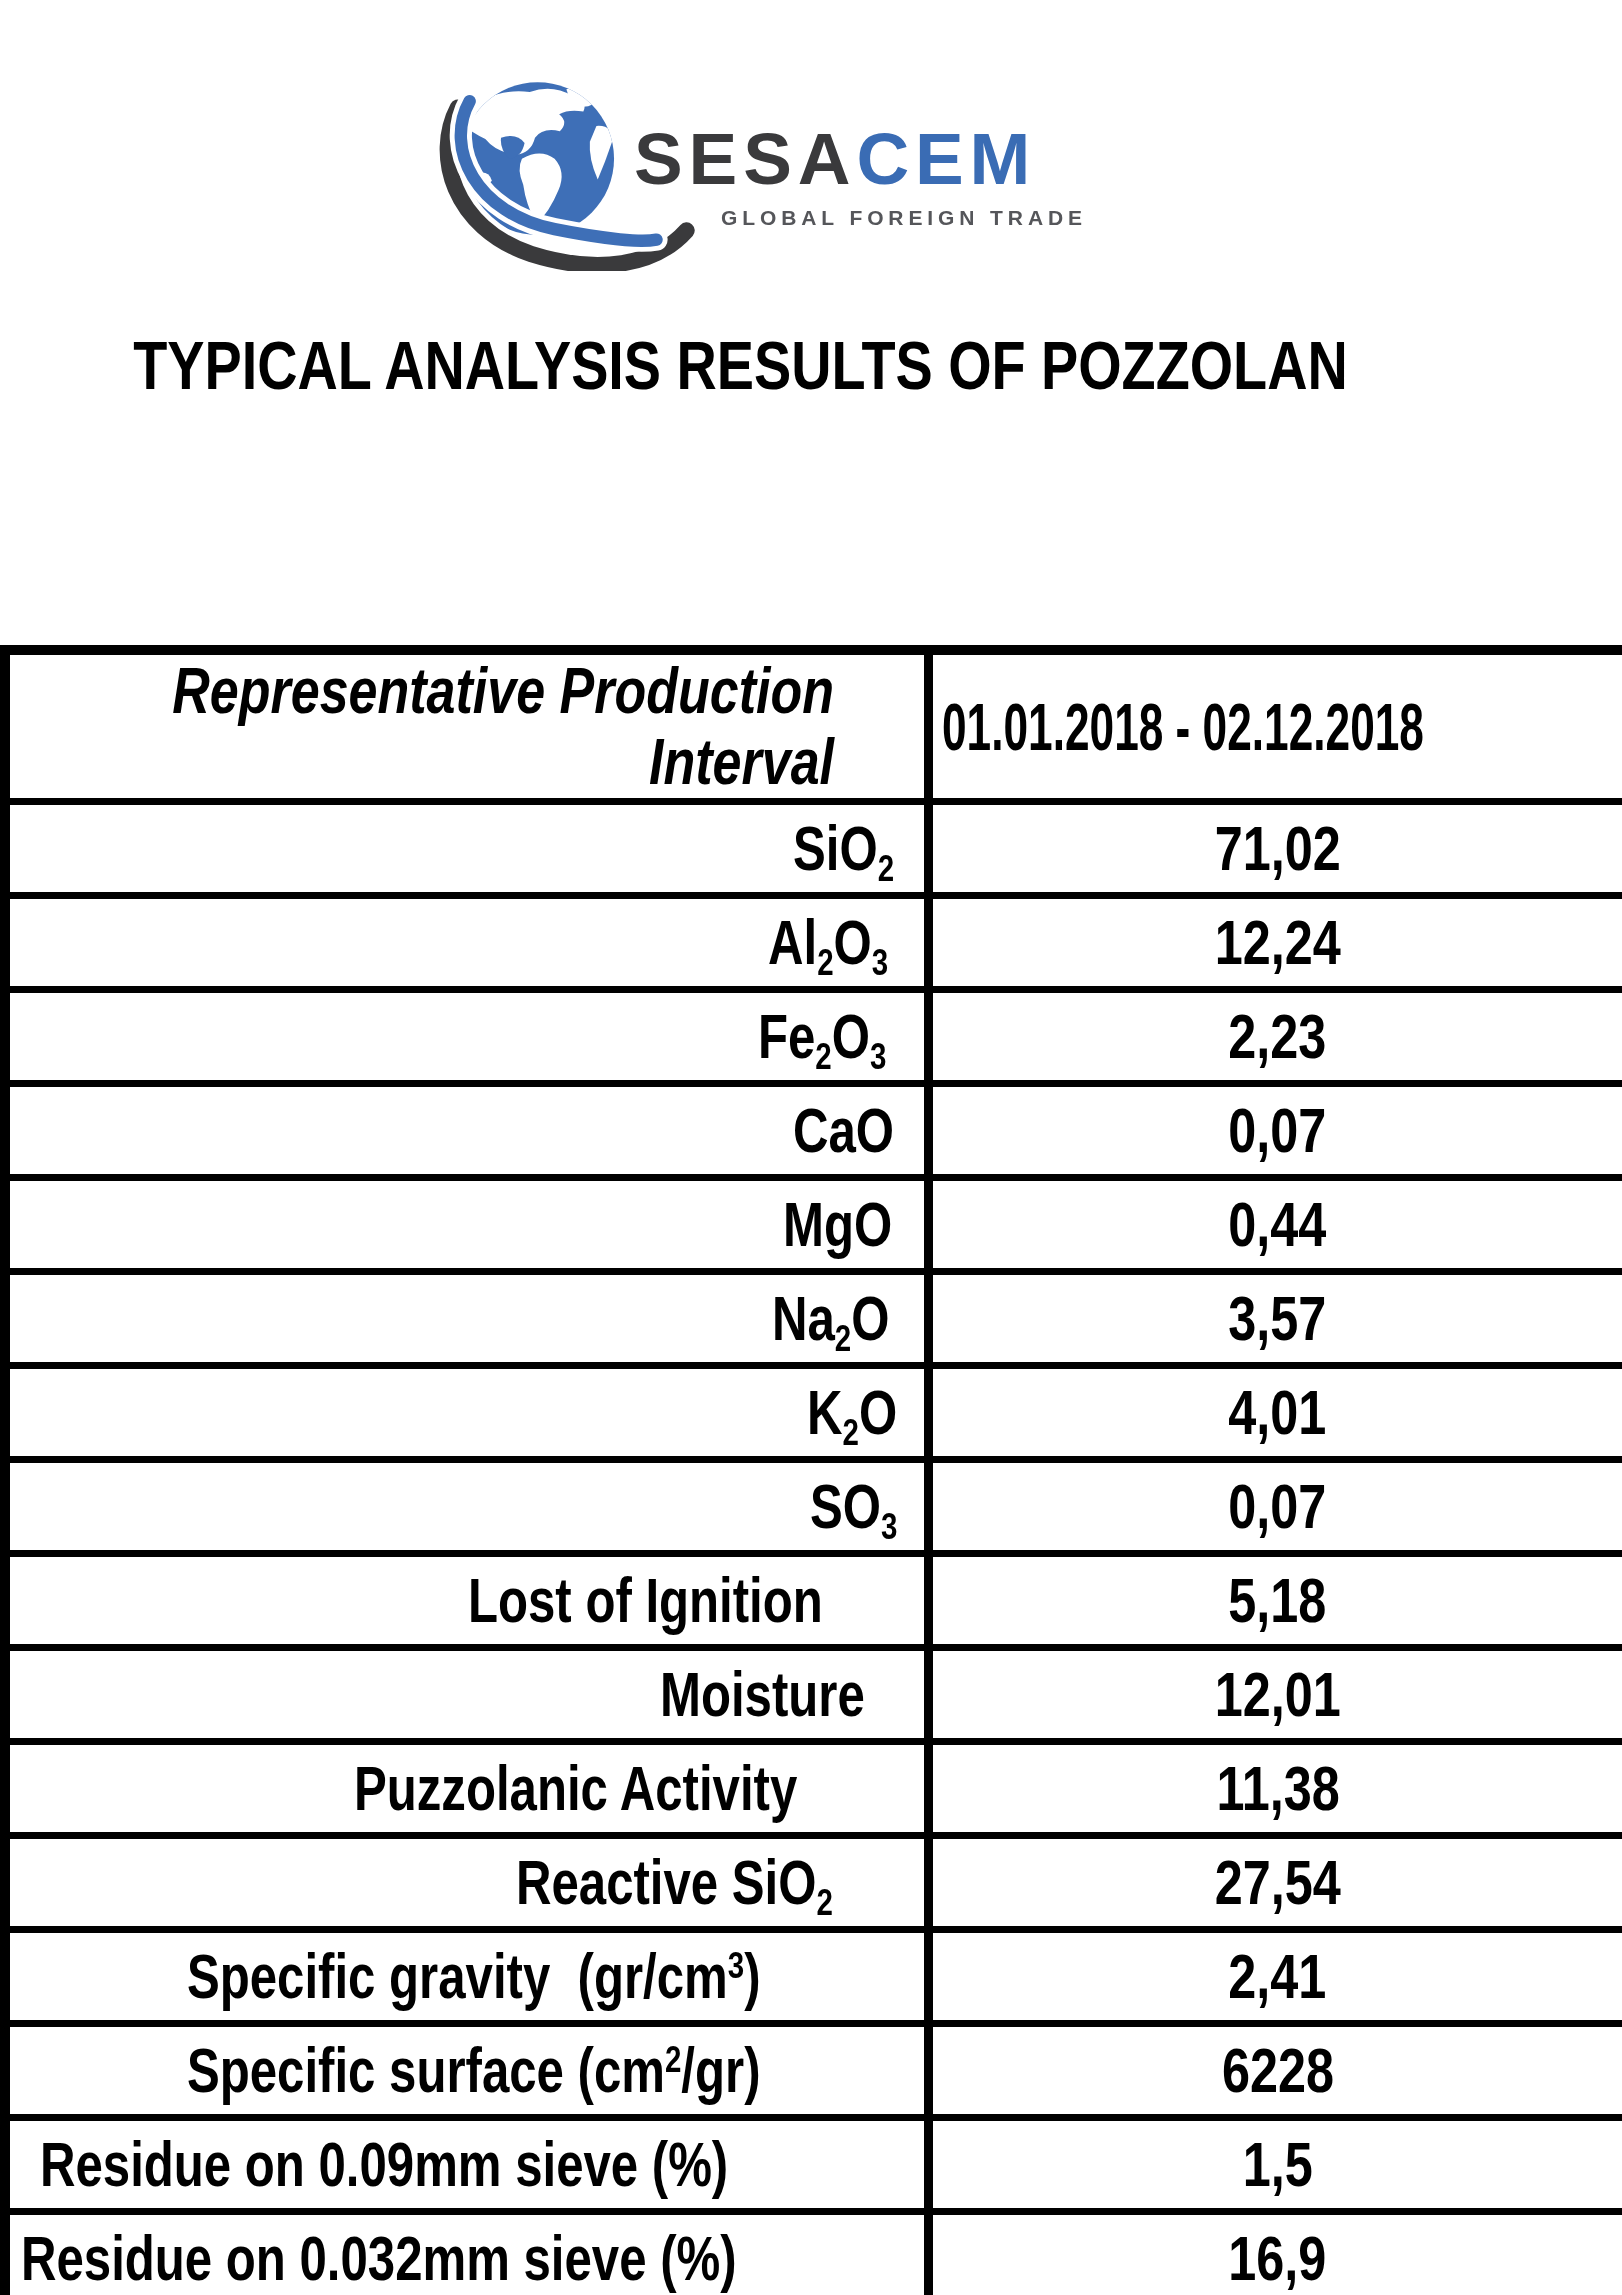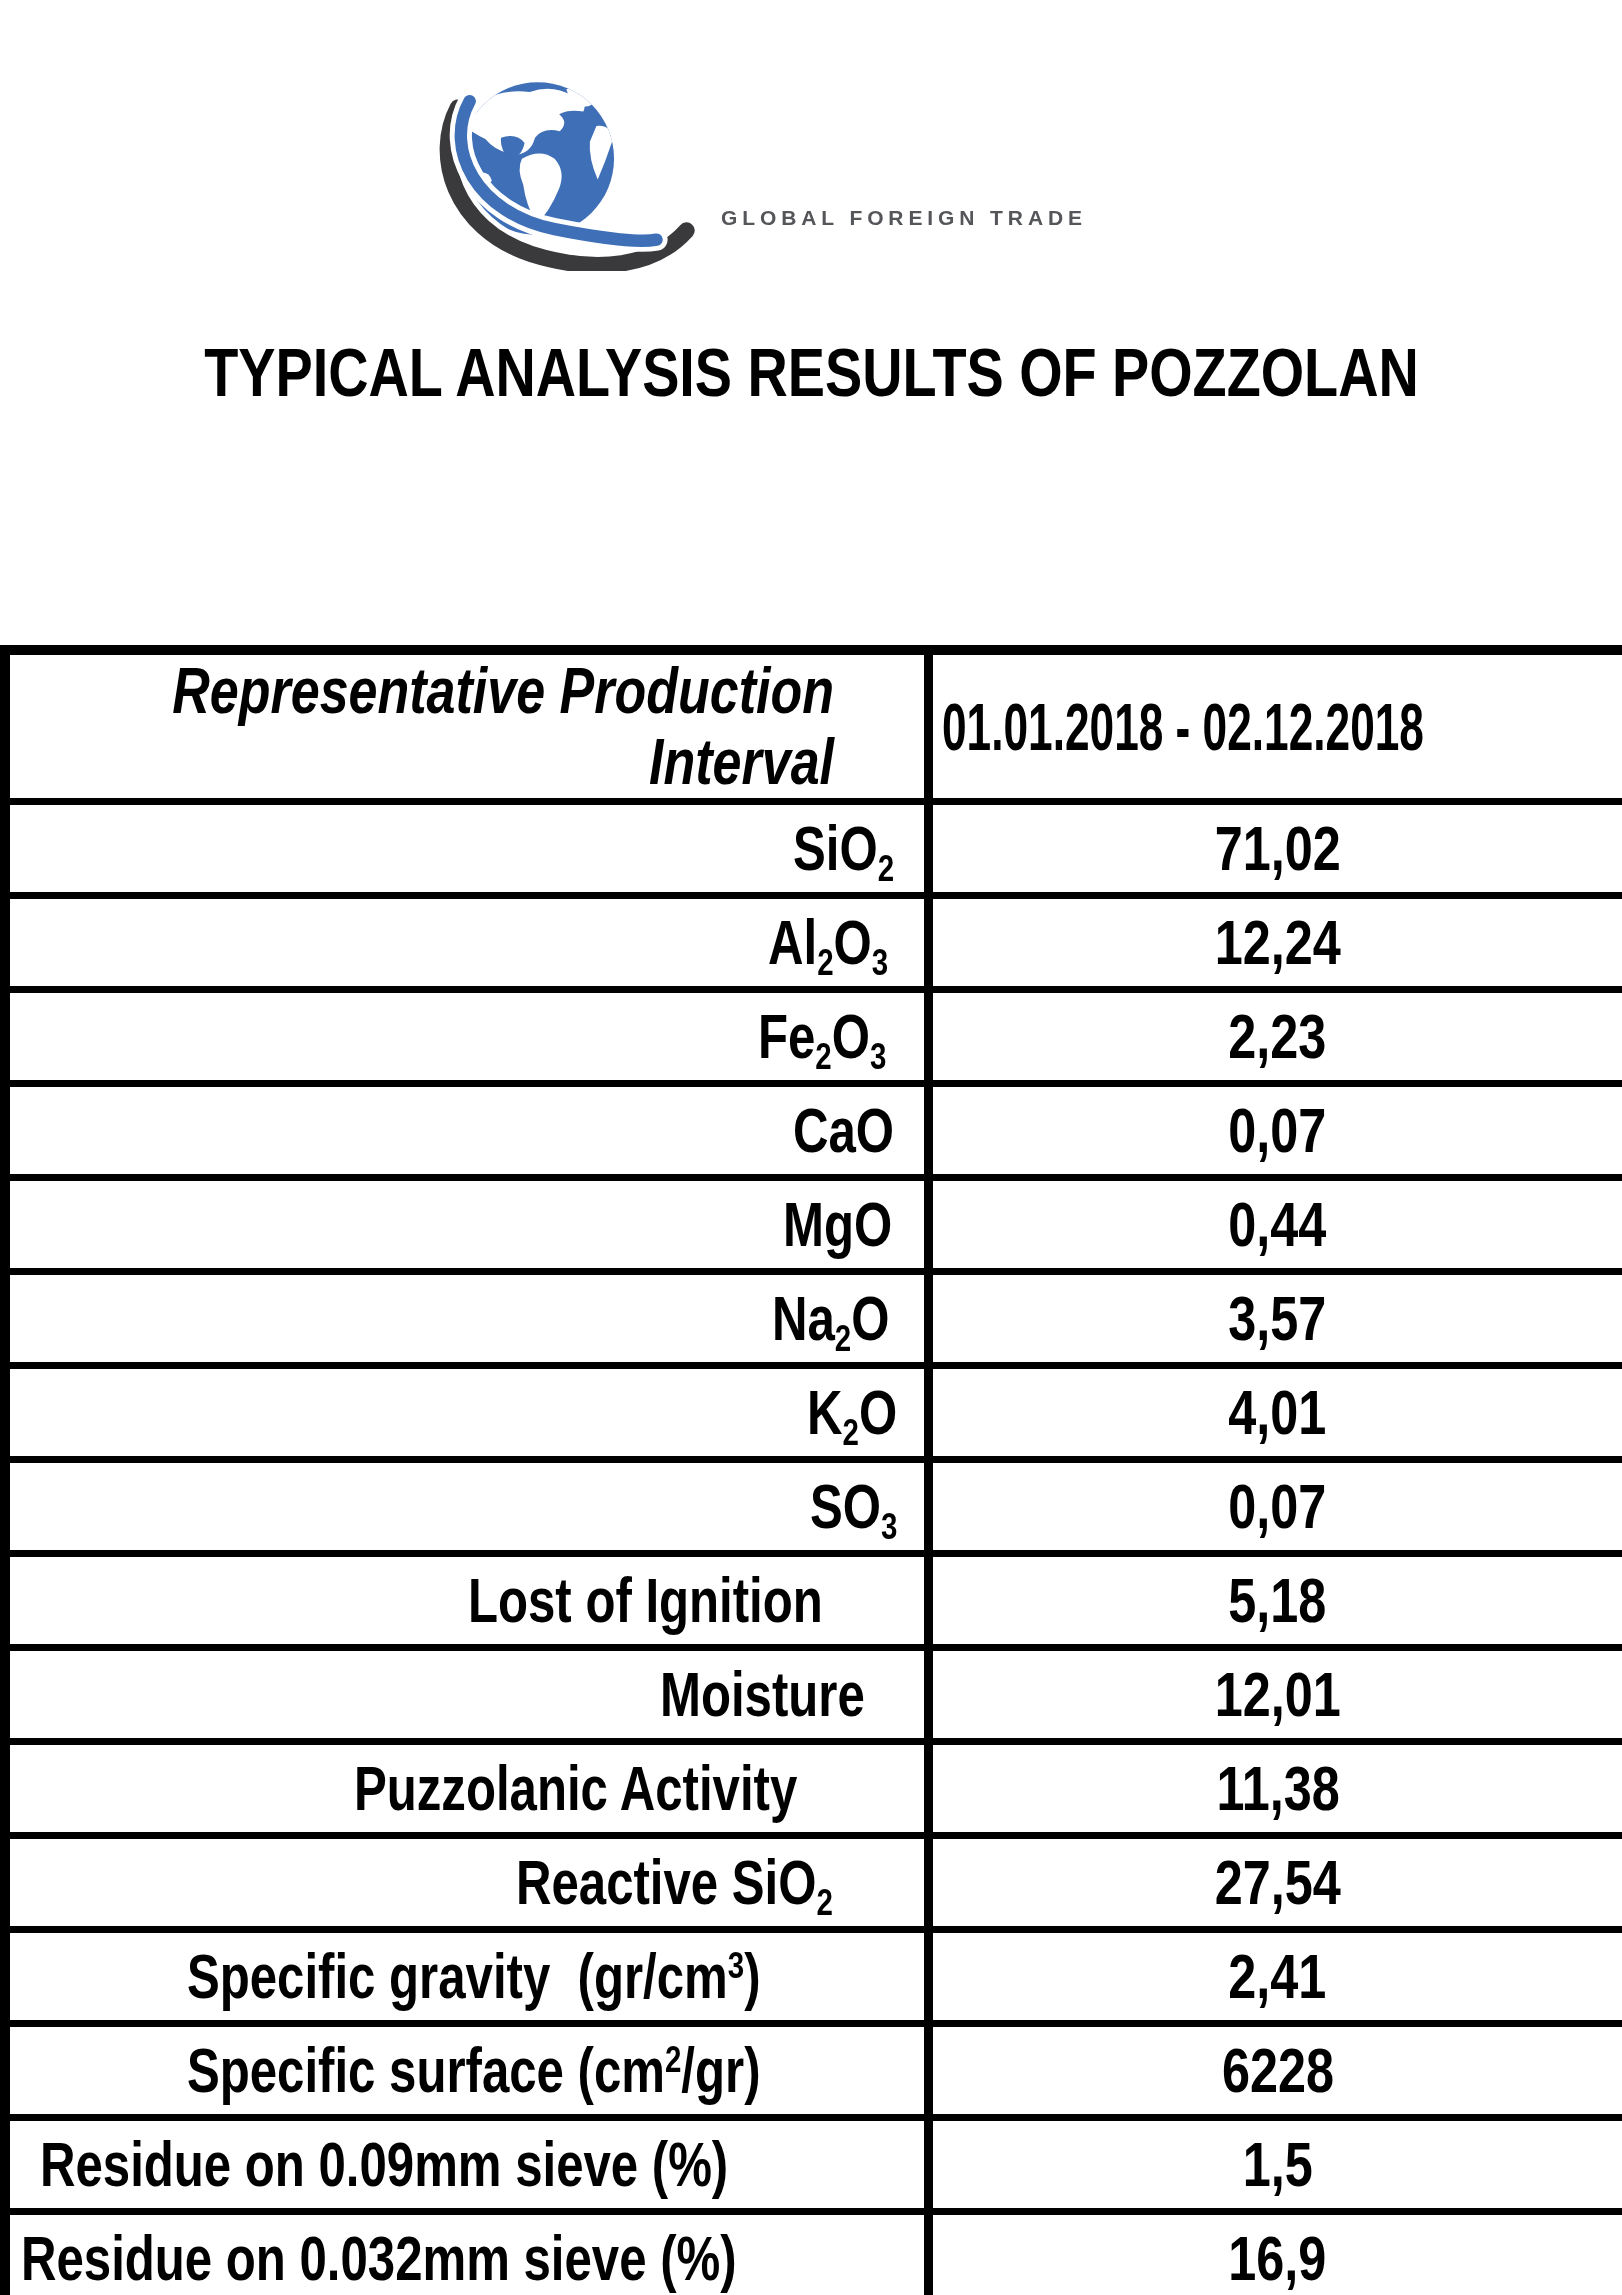--- a/index.html
+++ b/index.html
@@ -17,22 +17,22 @@
     position:absolute;left:196px;top:47px;
     font-size:73px;font-weight:700;letter-spacing:5.9px;line-height:1;white-space:nowrap;
   }
   .tagline{
     position:absolute;left:283px;top:131px;
     font-size:21px;font-weight:700;letter-spacing:4.9px;white-space:nowrap;
   }
 
   
   .title{
-    position:absolute;left:0;right:0;top:331px;margin:7px;
-    text-align:center;font-size:68px;font-weight:700;line-height:1;
+    position:absolute;left:0;right:0;top:331px;margin:0;
+    text-align:left;font-size:68px;font-weight:700;line-height:1;
   }
 
   
   .cnd{display:inline-block;white-space:pre;}
   .t   {transform:scaleX(0.82);transform-origin:50% 50%;}
   .hdr {transform:scaleX(0.80);transform-origin:50% 50%;white-space:normal;max-width:890px;line-height:1.08;}
   .date{transform:scaleX(0.66);transform-origin:0 50%;font-size:67px;}
   .lbl {transform:scaleX(0.78);transform-origin:0 50%;font-size:63px;}
   .val {transform:scaleX(0.80);transform-origin:50% 50%;font-size:63px;}
 
@@ -80,20 +80,21 @@
         <path d="M242 78 Q268 76 266 102 Q256 132 244 160 Q230 128 232 102 Z"></path>
         <path d="M60 150 Q78 146 82 162 Q72 174 58 168 Z"></path>
       </g>
 
       <path d="M30 50 C -8 122, 22 234, 142 274 C 244 306, 332 292, 380 238" fill="none" stroke="#ffffff" stroke-width="40" stroke-linecap="round"></path>
       <path d="M30 50 C -8 122, 22 234, 142 274 C 244 306, 332 292, 380 238" fill="none" stroke="#3a3a3c" stroke-width="25" stroke-linecap="round"></path>
 
       <path d="M48 40 C 8 112, 58 212, 178 236 C 258 252, 312 256, 334 252" fill="none" stroke="#ffffff" stroke-width="34" stroke-linecap="round"></path>
       <path d="M48 40 C 8 112, 58 212, 178 236 C 258 252, 312 256, 334 252" fill="none" stroke="#3e6fb7" stroke-width="19" stroke-linecap="round"></path>
     </svg>
+    <div class="wordmark"><span style="color: rgb(58, 58, 60);">SESA</span><span style="color: rgb(58, 108, 180);">CEM</span></div>
     <div class="tagline" style="color: rgb(85, 86, 90);">GLOBAL FOREIGN TRADE</div>
   </header>
 
   <h1 class="title"><span class="cnd t">TYPICAL ANALYSIS RESULTS OF POZZOLAN</span></h1>
 
   <table class="analysis">
     <colgroup>
         <col style="width:923px">
         <col style="width:700px">
       </colgroup>

